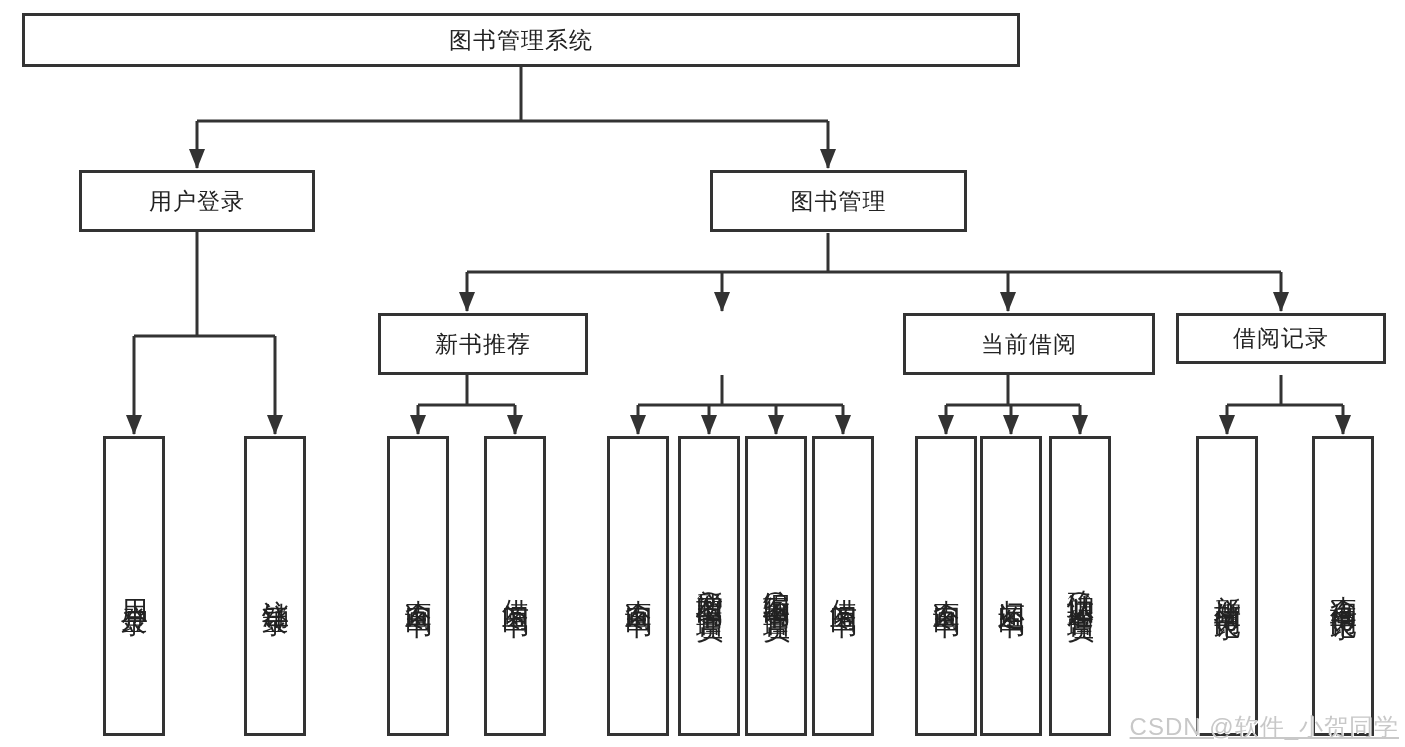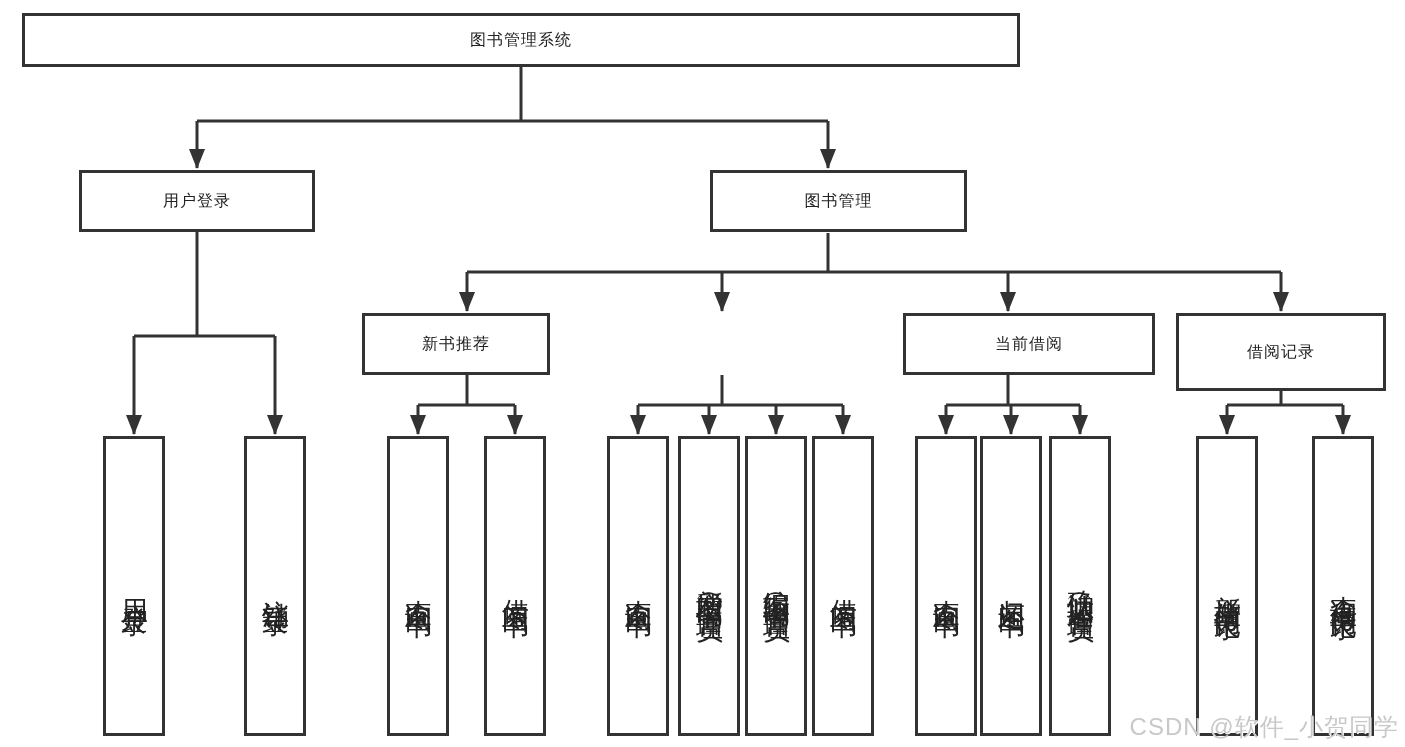--- a/index.html
+++ b/index.html
@@ -12,32 +12,33 @@
     font-family:"Liberation Sans", sans-serif;
   }
   svg.connectors{position:absolute;left:0;top:0;z-index:1;}
   .node{
     position:absolute; box-sizing:border-box; background:#fff;
     border:3px solid var(--line); z-index:2;
     display:flex; align-items:center; justify-content:center;
     color:var(--text);
   }
   .hbox .lbl{
-    font-size:16px; letter-spacing:1px; white-space:nowrap; color:var(--text);
+    font-size:23px; letter-spacing:1px; white-space:nowrap; color:var(--text);
   }
   .vbox{width:62px; height:300px;}
   .vbox .lbl{
     writing-mode:vertical-rl; text-orientation:mixed;
     font-size:27px; letter-spacing:4px; line-height:1;
     color:var(--text); white-space:nowrap;
   }
   .watermark{
     position:absolute; right:6px; bottom:4px; z-index:3;
     font-size:24px; letter-spacing:1px; color:var(--watermark);
     text-shadow:1px 1px 0 #ffffff;
+    text-decoration:underline;
   }
 </style>
 </head>
 <body>
 
 <div class="stage">
 
   <svg class="connectors" width="1405" height="747" viewBox="0 0 1405 747">
     <defs>
       <marker id="arw" viewBox="0 0 20 16" refX="19" refY="8" markerWidth="20" markerHeight="16" markerUnits="userSpaceOnUse" orient="auto">
@@ -89,27 +90,27 @@
     <span class="lbl">图书管理系统</span>
   </div>
 
   <div class="node hbox" style="left:79px;top:170px;width:236px;height:62px">
     <span class="lbl">用户登录</span>
   </div>
   <div class="node hbox" style="left:710px;top:170px;width:257px;height:62px">
     <span class="lbl">图书管理</span>
   </div>
 
-  <div class="node hbox" style="left:362px;top:313px;width:188px;height:62px">
+  <div class="node hbox" style="left:378px;top:313px;width:210px;height:62px">
     <span class="lbl">新书推荐</span>
   </div>
   <div class="node hbox" style="left:903px;top:313px;width:252px;height:62px">
     <span class="lbl">当前借阅</span>
   </div>
-  <div class="node hbox" style="left:1176px;top:313px;width:210px;height:78px">
+  <div class="node hbox" style="left:1176px;top:313px;width:210px;height:51px">
     <span class="lbl">借阅记录</span>
   </div>
 
   <div class="node vbox" style="left:103px;top:436px">
     <span class="lbl">用户登录</span>
   </div>
   <div class="node vbox" style="left:244px;top:436px">
     <span class="lbl">注销登录</span>
   </div>
 

